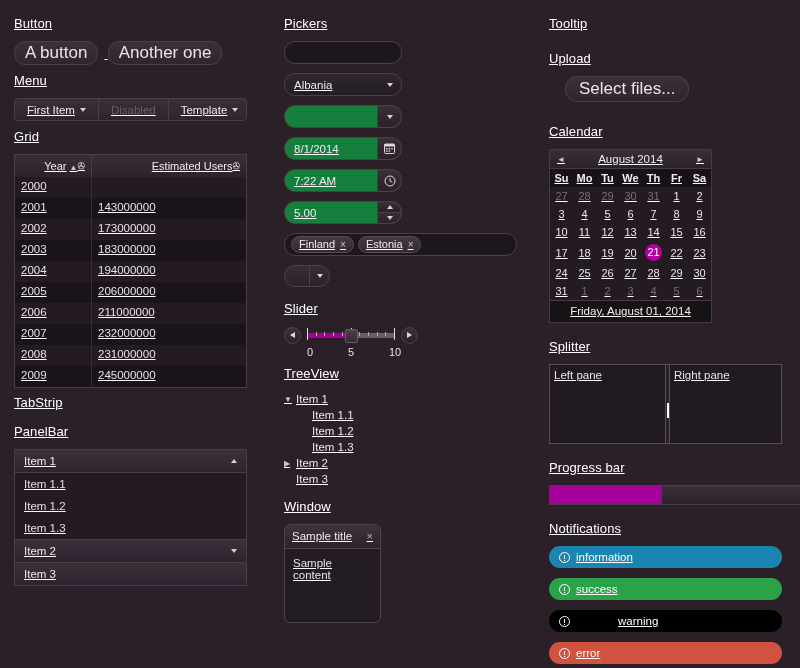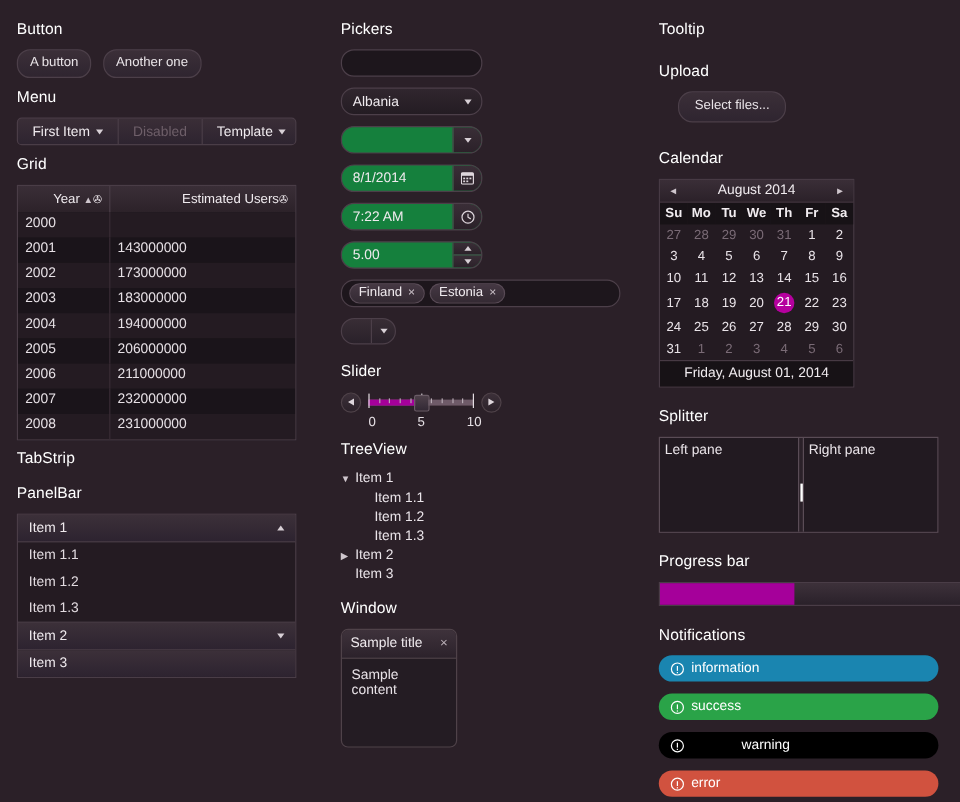--- a/index.html
+++ b/index.html
@@ -6,42 +6,42 @@
   html, body { margin:0; padding:0; }
   body {
     width: 800px; height: 668px;
     background: #2b2028;
     font-family: "Liberation Sans", sans-serif;
     font-size: 12px;
     color: #ffffff;
     overflow: hidden;
   }
   .page { display:flex; width:800px; height:668px; }
-  .col { padding: 10px 14px 0 14px; }
+  .col { padding: 10px 14px 0 14px; text-decoration: underline; }
   .col1 { width: 270px; }
   .col2 { width: 265px; }
   .col3 { width: 265px; }
 
   h3.section {
     font-size: 13px; font-weight: normal; color:#fff;
     margin: 8px 0 10px 0; padding:0; letter-spacing:.1px;
   }
   .col1 h3.section:first-child,
   .col2 h3.section:first-child,
   .col3 h3.section:first-child { margin-top: 6px; }
 
   
   .btn {
     display:inline-block;
     background: linear-gradient(#3b2f38, #2f2530);
     border:1px solid #4c3f49;
     border-radius: 11px;
     color:#e9e4e8;
     padding: 4px 10px 5px 10px;
-    font-size: 11px;
+    font-size: 17px;
     line-height: 13px;
     margin-right: 6px;
     cursor: pointer;
   }
   .upload-btn { margin-left: 16px; padding: 5px 13px 6px 13px; border-radius: 12px;}
 
   
   .menu {
     display:flex;
     border:1px solid #4a3d47;
@@ -339,20 +339,24 @@
             <div class="gc c1">2006</div>
             <div class="gc c2">211000000</div>
           </div>
           <div class="grid-row odd">
             <div class="gc c1">2007</div>
             <div class="gc c2">232000000</div>
           </div>
           <div class="grid-row alt">
             <div class="gc c1">2008</div>
             <div class="gc c2">231000000</div>
+          </div>
+          <div class="grid-row odd">
+            <div class="gc c1">2009</div>
+            <div class="gc c2">245000000</div>
           </div>
         </div>
     </div>
 
     <h3 class="section" style="margin-top:7px;">TabStrip</h3>
 
     <h3 class="section" style="margin-top:14px;">PanelBar</h3>
     <div class="panelbar">
       <div class="pb-head">
         <span>Item 1</span>

